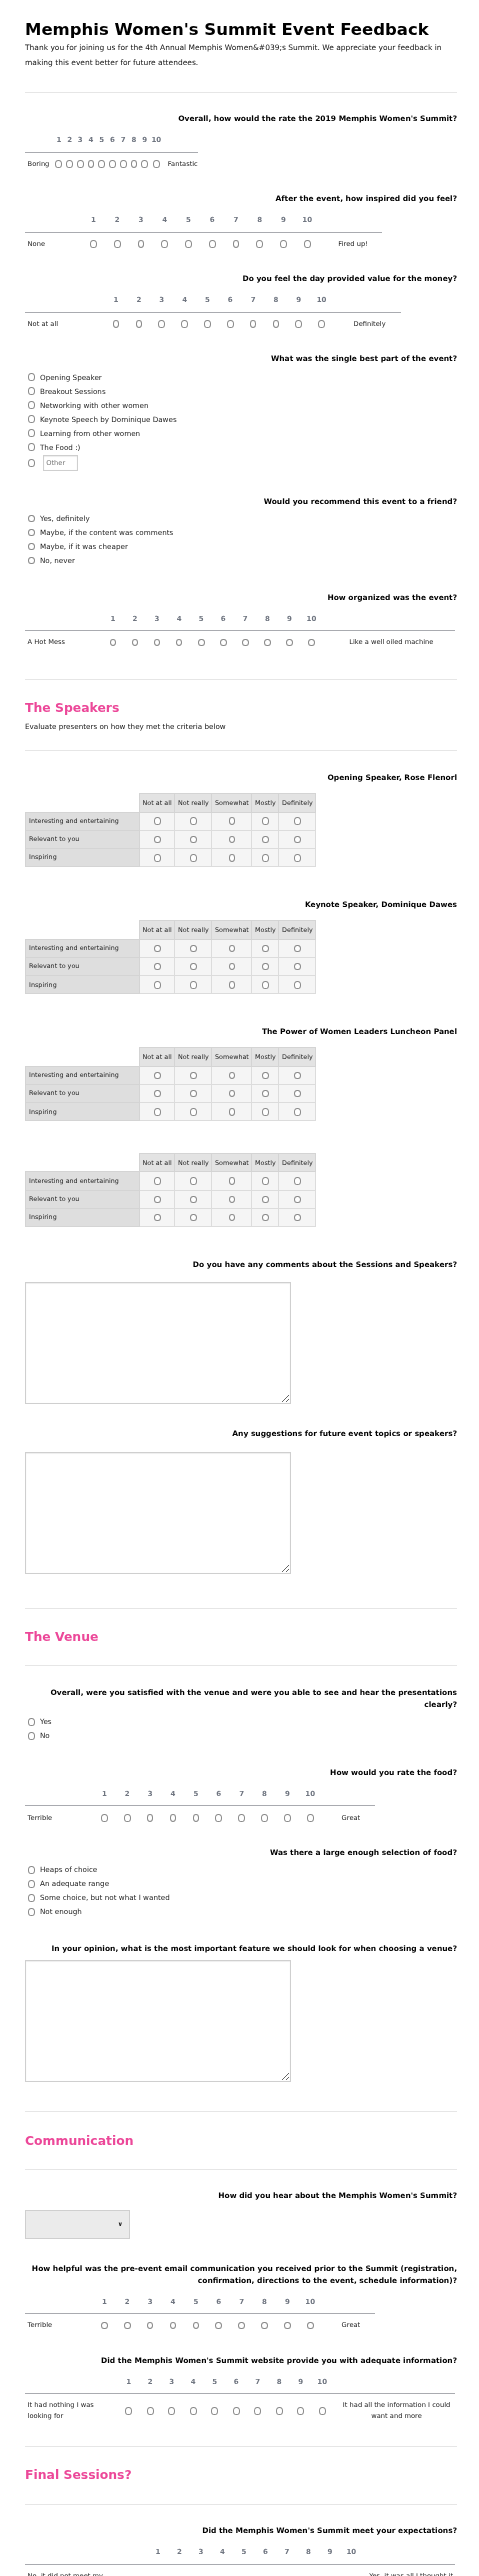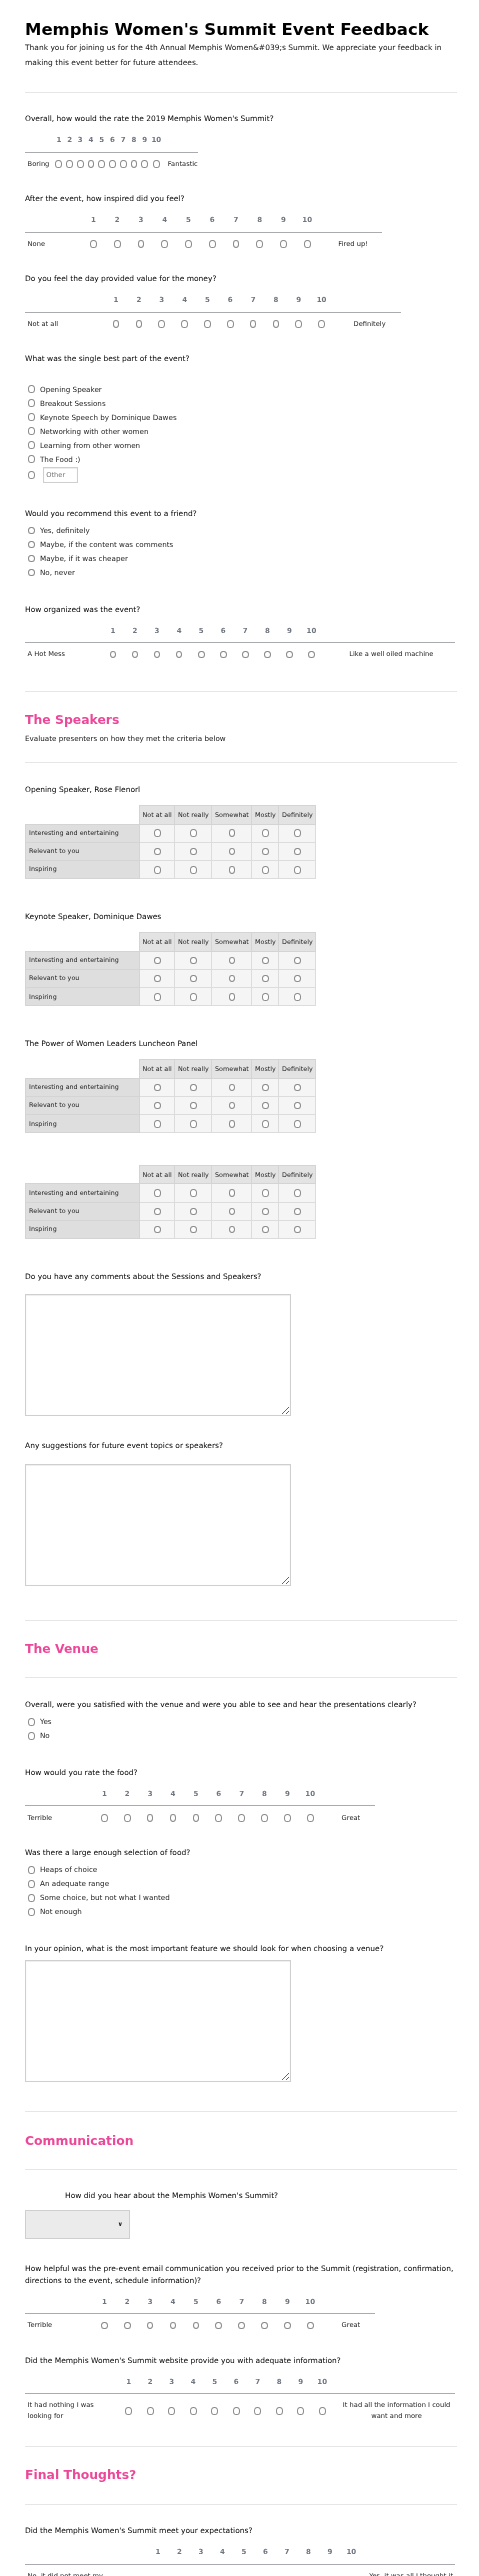--- a/index.html
+++ b/index.html
@@ -12,22 +12,23 @@
   .form { padding: 18.5px 22px 31px 25px; width: 479px; }
   .title {
     font-family: "DejaVu Sans", sans-serif;
     font-weight: bold; font-size: 16.5px; line-height: 21.6px;
     margin: 0; color: #000;
   }
   .subtitle { font-size: 7.5px; line-height: 14.4px; margin: 1px 0 0 0; color: #111; }
   .divider { border: 0; border-top: 1px solid #e6e6e6; margin: 21.6px 0 20.6px 0; }
   .question { margin-bottom: 24px; }
   .qlabel {
-    font-weight: normal; font-size: 7.5px; line-height: 12px; color: #000;
+    font-weight: bold; font-size: 7.5px; line-height: 12px; color: #000;
     margin: 0 0 11.3px 0;
+    text-align: right;
   }
   
   .scale { border-collapse: collapse; }
   .scale th {
     font-weight: bold; color: #6f7580; font-size: 7px;
     padding: 0 0 7.2px 0; text-align: center; width: 15.5px;
     border-bottom: 1px solid #a9abb0;
   }
   .scale th.edge { width: auto; }
   .scale td { padding: 6.2px 0 0 0; text-align: center; font-size: 6.7px; color: #222; vertical-align: middle; }
@@ -184,36 +185,36 @@
             <td><span class="radio"></span></td>
             <td><span class="radio"></span></td>
             <td><span class="radio"></span></td>
         <td class="lbl-right">Definitely</td>
       </tr>
     </tbody>
       </table>
   </div>
 
   <div class="question">
-    <div class="qlabel" style="margin-bottom:17px;">What was the single best part of the event?</div>
+    <div class="qlabel" style="margin-bottom:5px;">What was the single best part of the event?</div>
     <div class="opt">
         <span class="radio"></span>
         <span>Opening Speaker</span>
       </div>
     <div class="opt">
         <span class="radio"></span>
         <span>Breakout Sessions</span>
       </div>
     <div class="opt">
         <span class="radio"></span>
+        <span>Networking with other women</span>
+      </div>
+    <div class="opt">
+        <span class="radio"></span>
         <span>Keynote Speech by Dominique Dawes</span>
-      </div>
-    <div class="opt">
-        <span class="radio"></span>
-        <span>Networking with other women</span>
       </div>
     <div class="opt">
         <span class="radio"></span>
         <span>Learning from other women</span>
       </div>
     <div class="opt">
         <span class="radio"></span>
         <span>The Food :)</span>
       </div>
     <div class="opt" style="height:17.5px;">
@@ -610,21 +611,21 @@
             <td><span class="radio"></span></td>
             <td><span class="radio"></span></td>
         <td class="lbl-right" style="width:67px;">It had all the information I could want and more</td>
       </tr>
     </tbody>
       </table>
   </div>
 
   <hr class="divider" style="margin-top:25px;">
 
-  <h2 class="section-title">Final Thoughts?</h2>
+  <h2 class="section-title">Final Sessions?</h2>
   <hr class="divider" style="margin-top:19.6px;">
 
   <div class="question">
     <div class="qlabel">Did the Memphis Women's Summit meet your expectations?</div>
     <table class="scale" style="width:430px;">
       <tbody>
           <tr>
             <th class="edge" style="width:88px;"></th>
             <th>1</th>
             <th>2</th>

